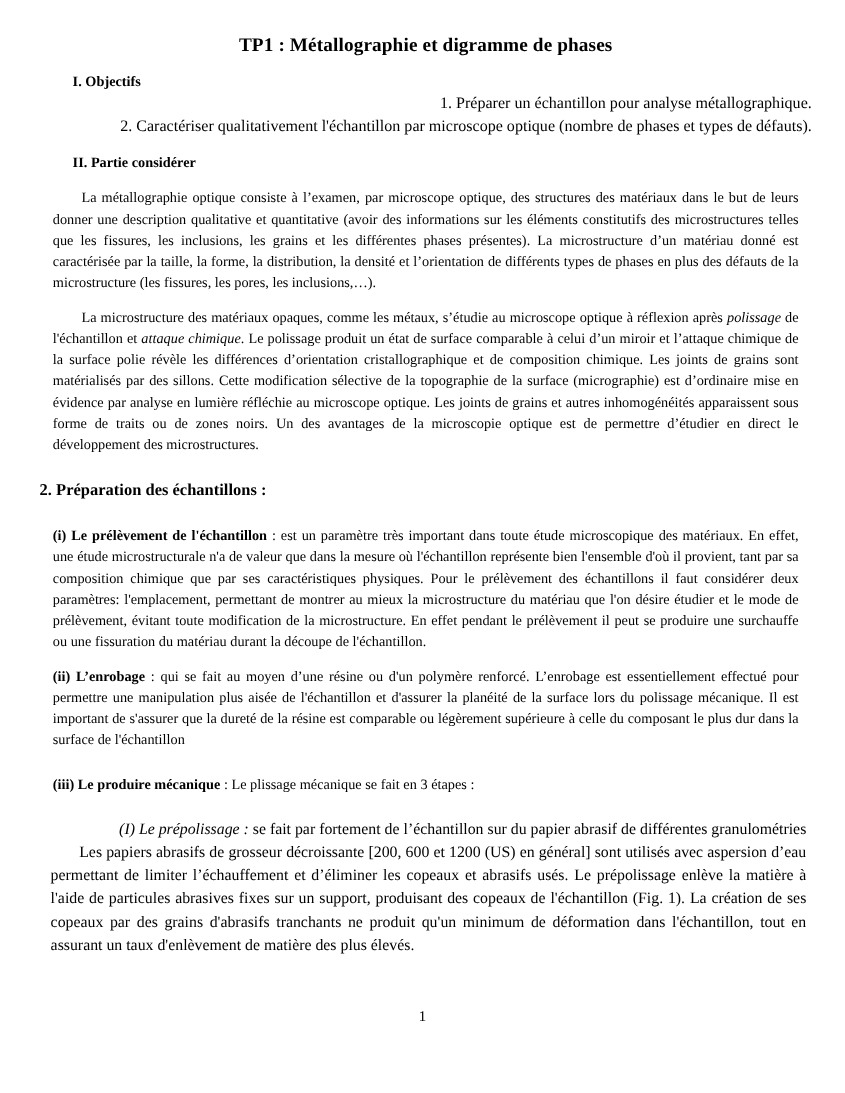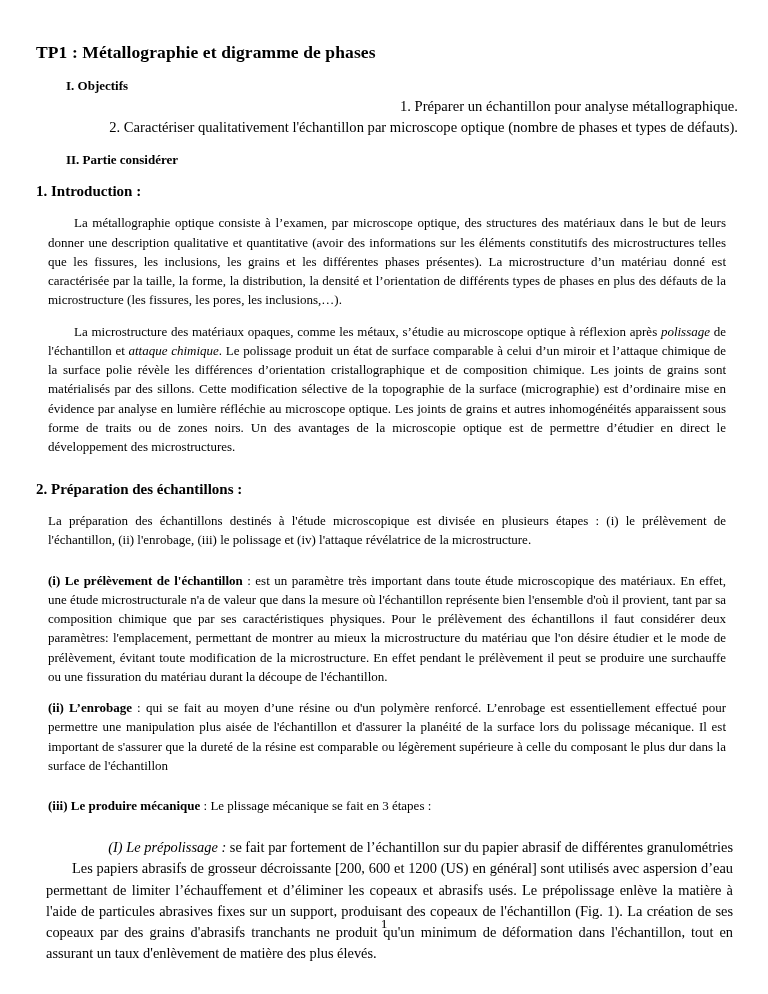--- a/index.html
+++ b/index.html
@@ -21,24 +21,25 @@
     padding: 0;
     overflow: hidden;
   }
   .content {
     position: absolute;
     left: 36px;
     top: 0;
     width: 702px;
   }
   .doc-title {
+    text-align: center;
     font-size: 17.5px;
     font-weight: bold;
     margin: 0;
-    padding-top: 42px;
+    padding-top: 30px;
     letter-spacing: 0.1px;
   }
   .heading-roman {
     font-weight: bold;
     font-size: 13px;
     margin: 0;
     padding-left: 30px;
     padding-top: 15px;
     padding-bottom: 2px;
   }
@@ -106,29 +107,27 @@
 
     <h1 class="doc-title">TP1 : Métallographie et digramme de phases</h1>
 
     <h2 class="heading-roman">I. Objectifs</h2>
 
     <p class="list-line">1. Préparer un échantillon pour analyse métallographique.</p>
     <p class="list-line">2. Caractériser qualitativement l'échantillon par microscope optique (nombre de phases et types de défauts).</p>
 
     <h2 class="heading-roman">II. Partie considérer</h2>
 
-    <h3 class="heading-num">1. Introduction :</h3>
 
     <p class="para indent-first">La métallographie optique consiste à l’examen, par microscope optique, des structures des matériaux dans le but de leurs donner une description qualitative et quantitative (avoir des informations sur les éléments constitutifs des microstructures telles que les fissures, les inclusions, les grains et les différentes phases présentes). La microstructure d’un matériau donné est caractérisée par la taille, la forme, la distribution, la densité et l’orientation de différents types de phases en plus des défauts de la microstructure (les fissures, les pores, les inclusions,…).</p>
 
     <p class="para indent-first"><span>La microstructure des matériaux opaques, comme les métaux, s’étudie au microscope optique à réflexion après </span><span class="ital">polissage</span><span> de l'échantillon et </span><span class="ital">attaque chimique</span><span>. Le polissage produit un état de surface comparable à celui d’un miroir et l’attaque chimique de la surface polie révèle les différences d’orientation cristallographique et de composition chimique. Les joints de grains sont matérialisés par des sillons. Cette modification sélective de la topographie de la surface (micrographie) est d’ordinaire mise en évidence par analyse en lumière réfléchie au microscope optique. Les joints de grains et autres inhomogénéités apparaissent sous forme de traits ou de zones noirs. Un des avantages de la microscopie optique est de permettre d’étudier en direct le développement des microstructures.</span></p>
 
     <h3 class="heading-num">2.  Préparation des échantillons :</h3>
 
-    <p class="para">La préparation des échantillons destinés à l'étude microscopique est divisée en plusieurs étapes : (i) le prélèvement de l'échantillon, (ii) l'enrobage, (iii) le polissage et (iv) l'attaque révélatrice de la microstructure.</p>
 
     <p class="para spaced"><span class="bold">(i) Le prélèvement de l'échantillon</span><span> : est un paramètre très important dans toute étude microscopique des matériaux. En effet, une étude microstructurale n'a de valeur que dans la mesure où l'échantillon représente bien l'ensemble d'où il provient, tant par sa composition chimique que par ses caractéristiques physiques. Pour le prélèvement des échantillons il faut considérer deux paramètres: l'emplacement, permettant de montrer au mieux la microstructure du matériau que l'on désire étudier et le mode de prélèvement, évitant toute modification de la microstructure. En effet pendant le prélèvement il peut se produire une surchauffe ou une fissuration du matériau durant la découpe de l'échantillon.</span></p>
 
     <p class="para"><span class="bold">(ii)  L’enrobage</span><span> : qui se fait au moyen d’une résine ou d'un polymère renforcé. L’enrobage est essentiellement  effectué pour permettre une manipulation plus aisée de l'échantillon et d'assurer la planéité de la surface lors du polissage mécanique. Il est important de s'assurer que la dureté de la résine est comparable ou légèrement supérieure à celle du composant le plus dur dans la surface de l'échantillon</span></p>
 
     <p class="para spaced"><span class="bold">(iii) Le produire mécanique</span><span> : Le plissage mécanique se fait en 3 étapes :</span></p>
 
     <div class="sub-block">
       <span class="lead-line"><span class="ital">(I) Le prépolissage :</span><span> se fait par fortement de l’échantillon sur du papier abrasif de différentes granulométries</span></span>
       <span class="body-text">Les papiers abrasifs de grosseur décroissante [200, 600 et 1200 (US) en général] sont utilisés avec aspersion d’eau permettant de limiter l’échauffement et d’éliminer les copeaux et abrasifs usés. Le prépolissage enlève la matière à l'aide de particules abrasives fixes sur un support, produisant des copeaux de l'échantillon (Fig. 1). La création de ses copeaux par des grains d'abrasifs tranchants ne produit qu'un minimum de déformation dans l'échantillon, tout en assurant un taux d'enlèvement de matière des plus élevés.</span>

